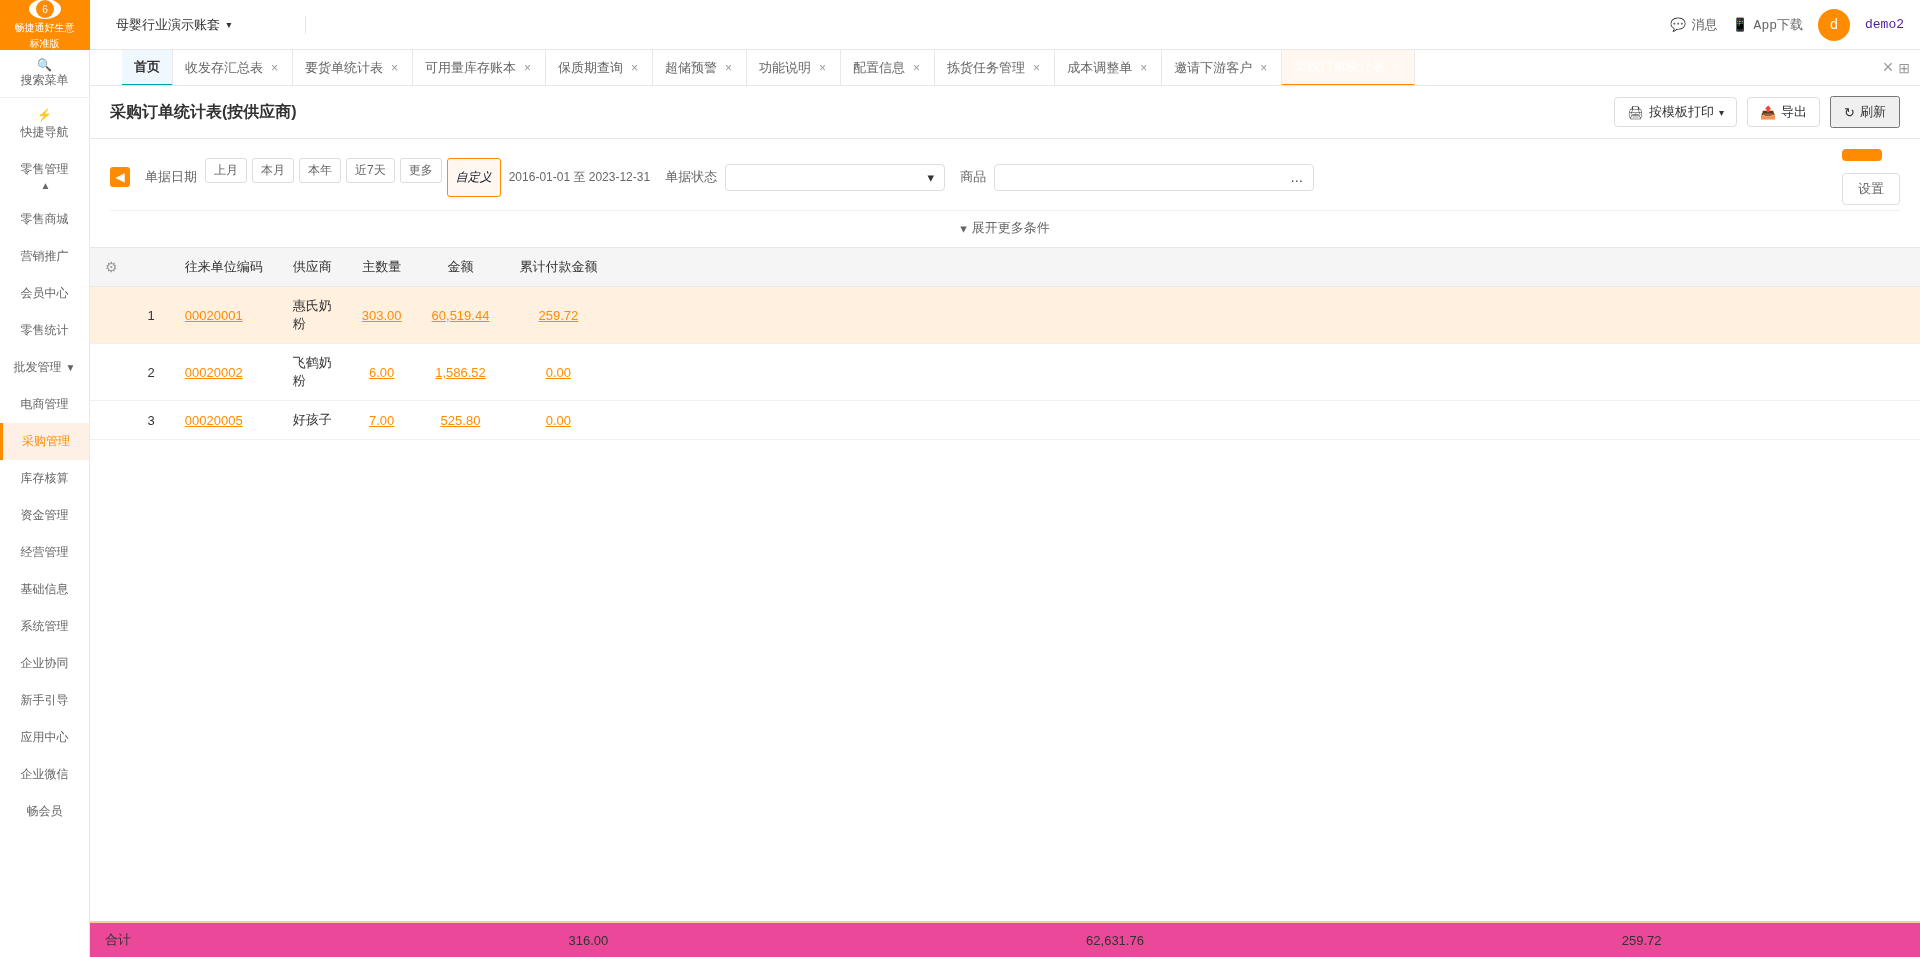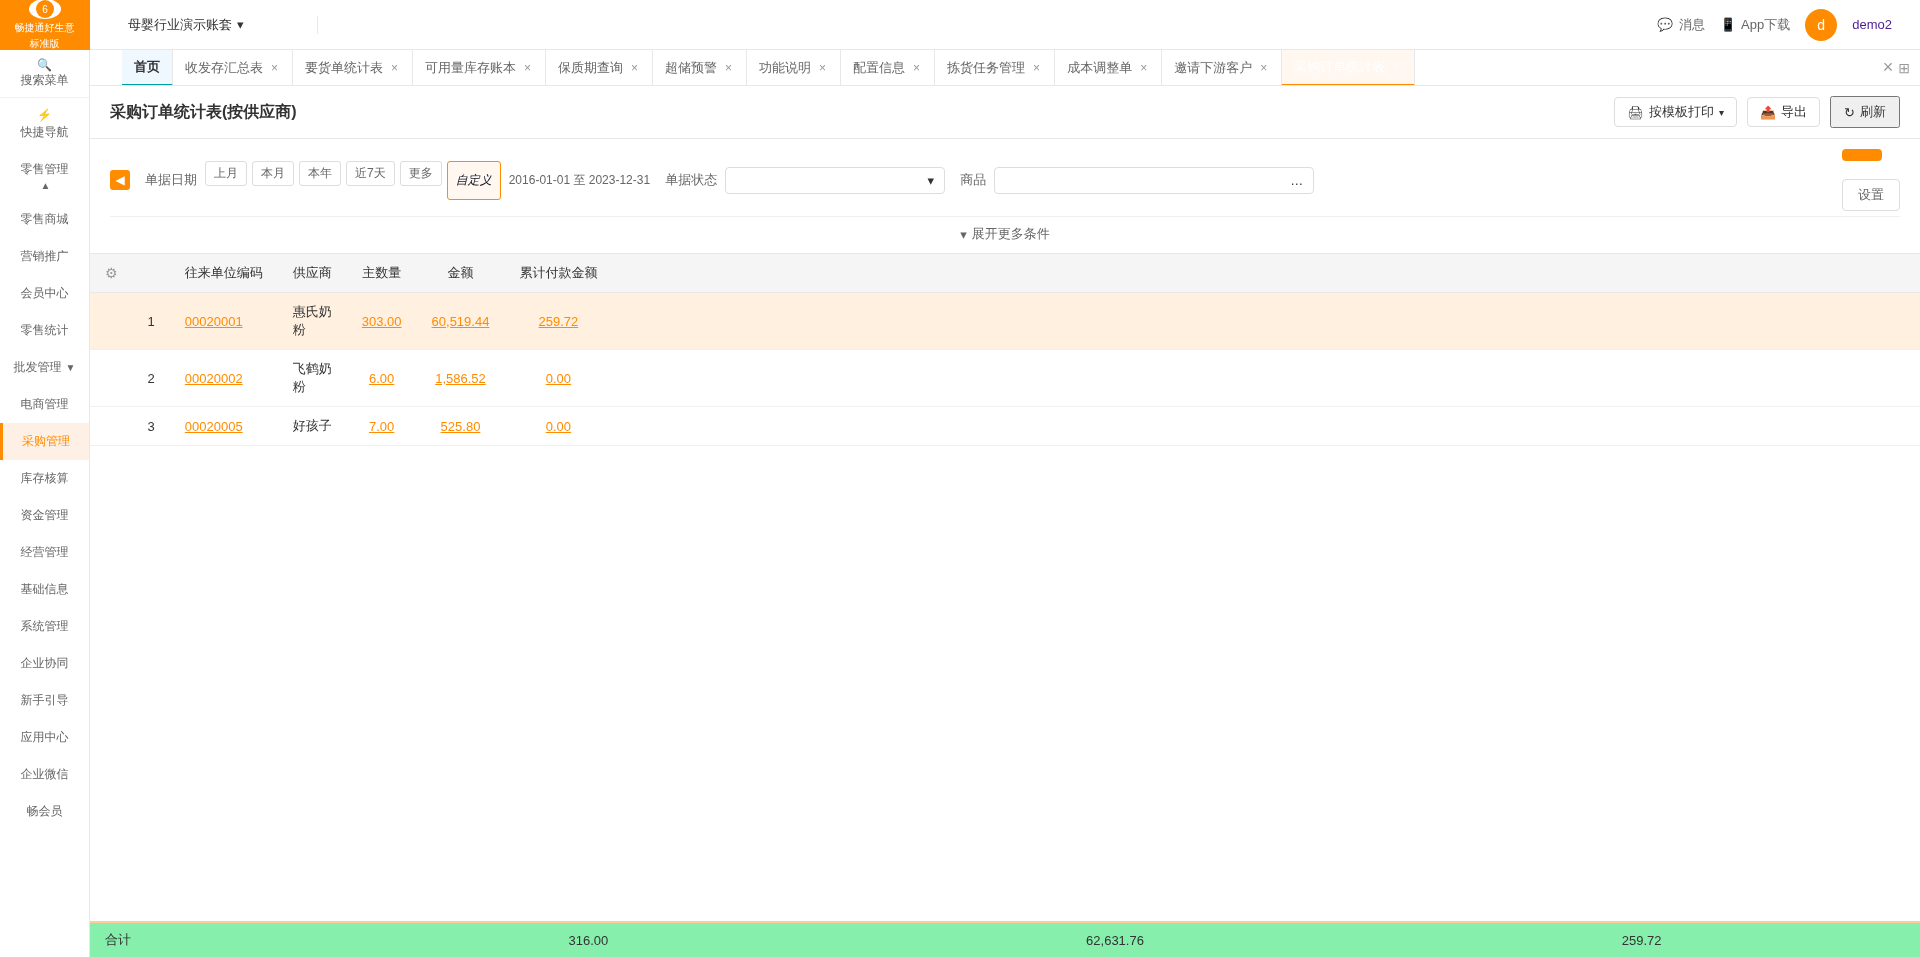--- a/index.html
+++ b/index.html
@@ -11,21 +11,21 @@
     .sidebar-logo .logo-icon { width: 32px; height: 32px; background: #fff; border-radius: 50%; display: flex; align-items: center; justify-content: center; }
     .sidebar-logo .logo-text { color: #fff; font-size: 10px; margin-top: 2px; }
     .sidebar-search { width: 100%; padding: 8px 5px; text-align: center; color: #666; font-size: 12px; cursor: pointer; border-bottom: 1px solid #f0f0f0; }
     .sidebar-nav-item { width: 100%; padding: 10px 5px; text-align: center; color: #666; font-size: 12px; cursor: pointer; display: flex; flex-direction: column; align-items: center; gap: 2px; }
     .sidebar-nav-item.active { color: #ff8c00; background: #fff0e6; border-left: 3px solid #ff8c00; }
 
     
     .main { flex: 1; display: flex; flex-direction: column; overflow: hidden; }
 
     
-    .topbar { height: 50px; background: #fff; display: flex; align-items: center; border-bottom: 1px solid #e8e8e8; padding: 0 28px; gap: 5px; }
+    .topbar { height: 50px; background: #fff; display: flex; align-items: center; border-bottom: 1px solid #e8e8e8; padding: 0 16px; gap: 5px; font-family: Liberation Mono, monospace; }
     .topbar-workspace { display: flex; align-items: center; gap: 5px; padding: 0 10px; color: #333; font-size: 13px; border-right: 1px solid #e8e8e8; min-width: 200px; cursor: pointer; }
     .topbar-right { margin-left: auto; display: flex; align-items: center; gap: 15px; }
     .topbar-btn { display: flex; align-items: center; gap: 5px; color: #666; font-size: 13px; cursor: pointer; }
     .user-avatar { width: 32px; height: 32px; border-radius: 50%; background: #ff8c00; display: flex; align-items: center; justify-content: center; color: #fff; font-size: 14px; cursor: pointer; }
 
     
     .tabbar { height: 36px; background: #fff; display: flex; align-items: center; border-bottom: 1px solid #e8e8e8; overflow-x: auto; }
     .tabbar::-webkit-scrollbar { height: 3px; }
     .tab { height: 36px; padding: 0 12px; display: flex; align-items: center; gap: 6px; cursor: pointer; white-space: nowrap; font-size: 13px; color: #666; border-right: 1px solid #e8e8e8; flex-shrink: 0; }
     .tab:first-child { color: #333; background: #f0f8ff; }
@@ -63,33 +63,33 @@
     .data-table th.center { text-align: center; }
     .data-table td { padding: 10px 15px; color: #333; border-bottom: 1px solid #f0f0f0; font-size: 13px; }
     .data-table td.center { text-align: center; }
     .data-table tr.selected { background: #fff0e0; }
     .link-text { color: #ff8c00; text-decoration: underline; cursor: pointer; }
     .checkbox-col { width: 30px; text-align: center; }
     .index-col { width: 40px; text-align: center; color: #999; }
     .settings-icon { color: #999; cursor: pointer; font-size: 14px; }
 
     
-    .table-footer { background: #86efac; border-top: 2px solid #ffcc99; padding: 8px 15px; display: flex; align-items: center; }
+    .table-footer { background: #ec4899; border-top: 2px solid #ffcc99; padding: 8px 15px; display: flex; align-items: center; }
     .footer-label { color: #333; font-size: 13px; margin-right: 20px; width: 200px; }
     .footer-values { display: flex; gap: 0; flex: 1; }
     .footer-val { flex: 1; text-align: center; font-size: 13px; color: #333; padding: 0 15px; }
 
     
     .table-area::-webkit-scrollbar { width: 6px; }
     .table-area::-webkit-scrollbar-thumb { background: #ddd; border-radius: 3px; }
 
     .teal-tab { background: #009999; color: #fff !important; }
     .teal-tab .close-icon { color: rgba(255,255,255,0.7) !important; }
 
-    .filter-query-col { display: flex; flex-direction: column; justify-content: flex-start; gap: 13px; margin-left: auto; }
+    .filter-query-col { display: flex; flex-direction: column; justify-content: flex-start; gap: 7px; margin-left: auto; }
 
     .main-content { flex: 1; overflow: hidden; display: flex; flex-direction: column; }
   </style>
 </head>
 <body>
 
 <div class="sidebar">
   <div class="sidebar-logo">
     <div class="logo-icon">
       <svg width="20" height="20" viewBox="0 0 20 20">

